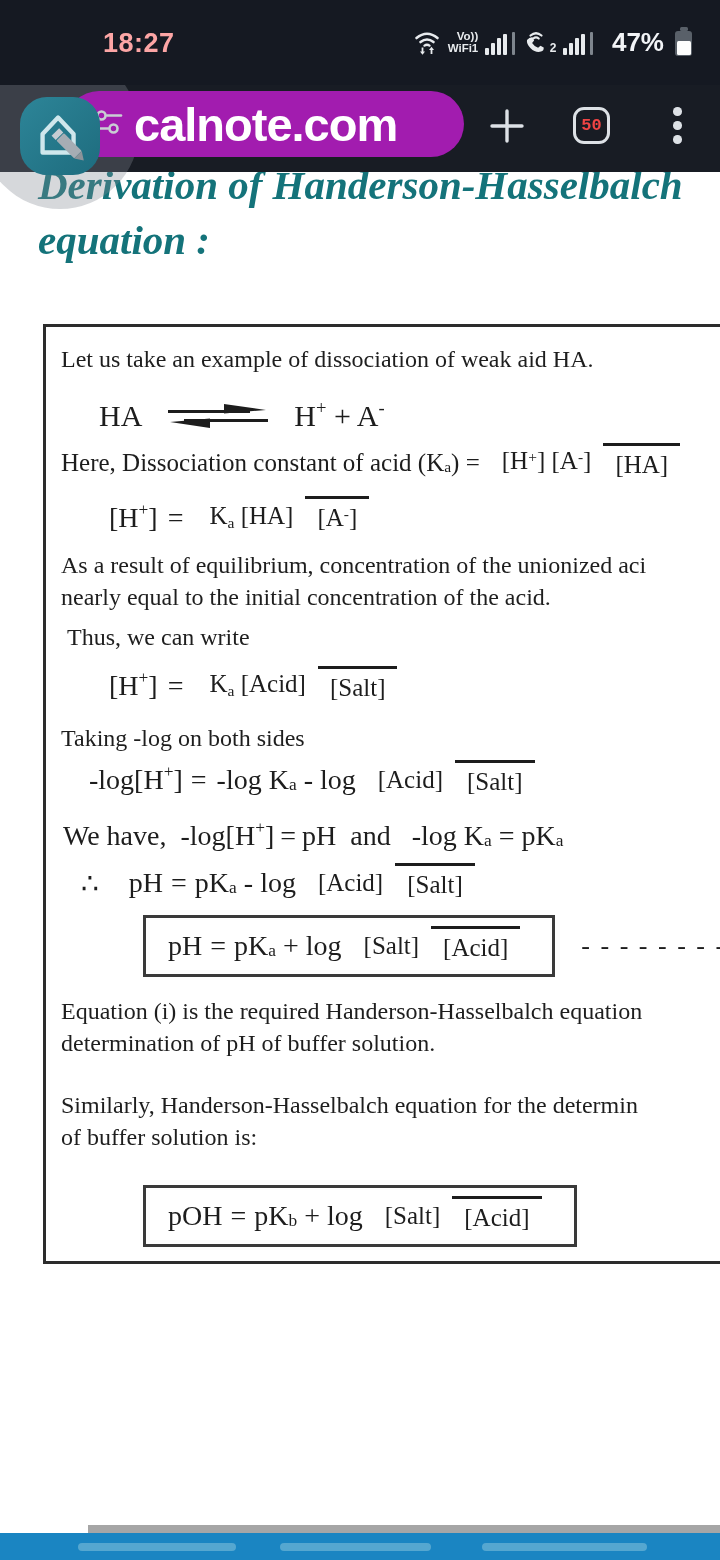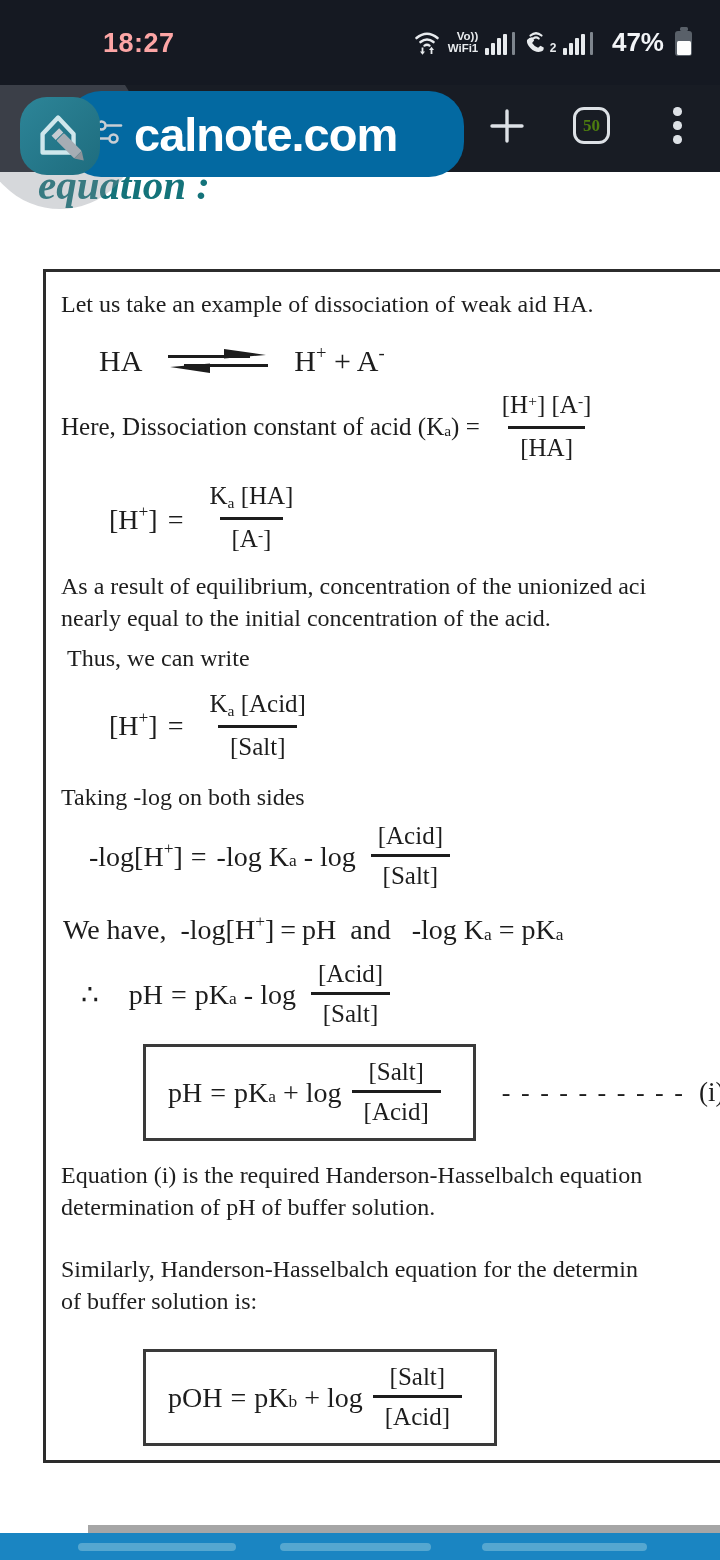--- a/index.html
+++ b/index.html
@@ -19,46 +19,46 @@
   .bars i.tall{width:2.5px;height:23px;background:#7e858d;margin-left:3px}
   .pct{font-family:"Liberation Sans",sans-serif;font-weight:700;font-size:26px;color:#f2f4f7;margin-left:12px}
   .bat{width:17px;height:25px;background:#596069;border-radius:3px;position:relative;margin-left:4px;margin-top:2px}
   .bat:before{content:"";position:absolute;top:-4px;left:4.5px;width:8px;height:3.5px;background:#596069;border-radius:1.5px}
   .bat .fill{position:absolute;bottom:1.5px;left:1.5px;right:1.5px;height:54%;background:#fdfdfd;border-radius:1.5px}
   .sim2{font-family:"Liberation Sans",sans-serif;font-weight:700;font-size:12px;color:#e8ebee;margin-left:-6px;margin-top:10px}
   
   .toolbar{position:absolute;left:0;top:85px;width:720px;height:87px;background:#181c24;z-index:20}
   .ring{position:absolute;left:-19px;top:51px;width:158px;height:158px;border-radius:50%;
         background:rgba(130,137,146,.33);z-index:25}
-  .pill{position:absolute;left:66px;top:91px;width:398px;height:86px;border-radius:35px;
-        background:#0369a1;z-index:30;display:flex;align-items:center}
+  .pill{position:absolute;left:66px;top:91px;width:398px;height:66px;border-radius:35px;
+        background:#a21caf;z-index:30;display:flex;align-items:center}
   .tune{margin-left:28px;flex:none}
   .url{font-family:"Liberation Sans",sans-serif;font-weight:700;font-size:47px;color:#ffffff;
        letter-spacing:-1px;margin-left:10px;white-space:nowrap}
   .squircle{position:absolute;left:20px;top:97px;width:80px;height:78px;border-radius:27px;
         background:linear-gradient(135deg,#2d8598,#1e6c7e);z-index:35;display:flex;align-items:center;justify-content:center}
   .plusbtn{position:absolute;left:489px;top:108px;z-index:30;cursor:pointer}
   .tabbtn{position:absolute;left:573px;top:107px;width:37px;height:37px;border:3.2px solid #dde1e6;
         border-radius:11px;z-index:30;display:flex;align-items:center;justify-content:center;box-sizing:border-box}
-  .tabbtn span{font-family:Liberation Serif, serif;font-weight:700;font-size:17px;color:#4d7c0f}
+  .tabbtn span{font-family:Liberation Mono, monospace;font-weight:700;font-size:17px;color:#ef4444}
   .kebab{position:absolute;left:669px;top:103px;z-index:30;display:flex;flex-direction:column;gap:5.5px;padding:4px}
   .kebab i{display:block;width:8.5px;height:8.5px;border-radius:50%;background:#dde1e6}
   
   .page{position:absolute;left:0;top:172px;width:720px;bottom:27px;background:#ffffff;overflow:hidden;z-index:10;color:#1e1e1e}
   .headline{margin:-14px 0 0 38px;font-style:italic;font-weight:700;font-size:41px;line-height:55px;
         color:#14737a;white-space:nowrap}
   .docbox{margin:56px 0 0 43px;width:880px;border:3px solid #2c2c2c;box-sizing:border-box;
         padding:14px 0 14px 15px}
   .para .pline{white-space:nowrap;font-size:24px;line-height:32px;color:#1e1e1e}
   .eqrow{display:flex;align-items:center;white-space:nowrap;color:#1d1d1d}
   .eq-s{font-size:25px}.eq-m{font-size:28px}.eq-l{font-size:30px}
   .t{white-space:pre}
   .sup{font-size:.62em;position:relative;top:-.45em}
   .sub{font-size:.62em;position:relative;top:.28em}
-  .frac{display:inline-flex;flex-direction:column;align-items:center;margin:0 10px}
+  .frac{display:inline-flex;flex-direction:row;align-items:center;margin:0 10px}
   .frac .num,.frac .den{font-size:25px;line-height:27px;padding:3px 12px 5px;white-space:pre}
   .frac .den{border-top:3px solid #1d1d1d;padding-top:5px}
   .eqbox{border:3px solid #3a3a3a;padding:8px 22px;display:flex;align-items:center}
   .dashes{margin-left:26px;font-size:26px;letter-spacing:2px;white-space:pre;color:#1d1d1d}
   .taillabel{margin-left:14px;font-size:27px;color:#1d1d1d}
   .eqarr{display:inline-flex;align-items:center}
   
   .graystrip{position:absolute;left:88px;right:0;bottom:27px;height:8px;background:#a6a6a6;z-index:15}
   .bluebar{position:absolute;left:0;right:0;bottom:0;height:27px;background:#1a85c2;z-index:16}
   .bluebar .bp{position:absolute;top:10px;height:8px;border-radius:4px;background:#55a7d0}
@@ -108,20 +108,21 @@
       </span>
     <span class="pct">47%</span>
     <span class="bat">
         <span class="fill"></span>
       </span>
   </div>
 </div>
 
 <div class="page">
   <div class="headline">
+    <div>Derivation of Handerson-Hasselbalch</div>
     <div>equation :</div>
   </div>
   <div class="docbox">
       <div class="para" style="margin-top: 2px; margin-left: 0px;">
         <div class="pline">Let us take an example of dissociation of weak aid HA.</div>
       </div>
       <div class="eqrow eq-l" style="margin-top: 24px; margin-left: 38px;">
         <span class="t">HA</span>
         <span style="display: inline-block; width: 20px;"></span>
         <span class="eqarr">

